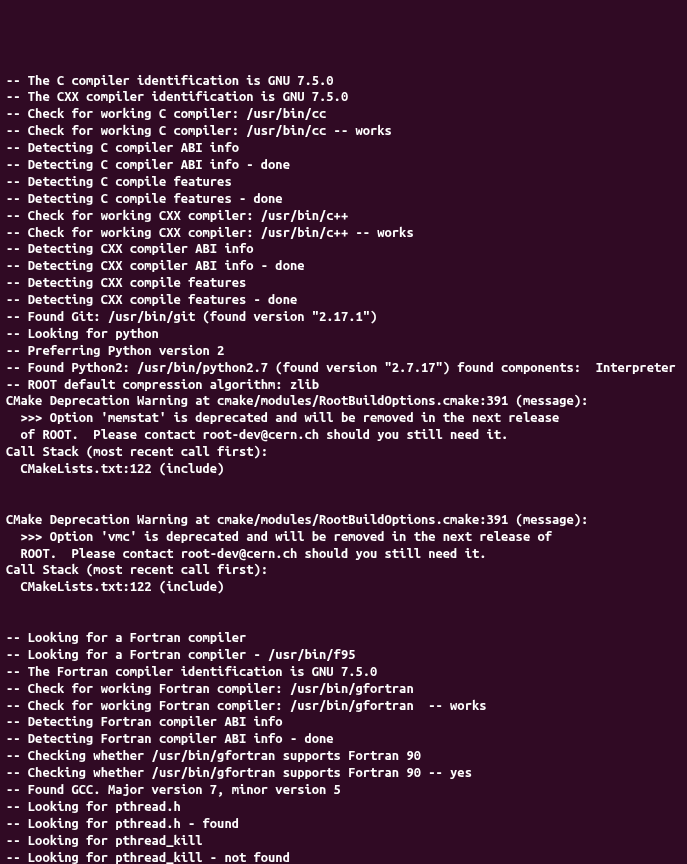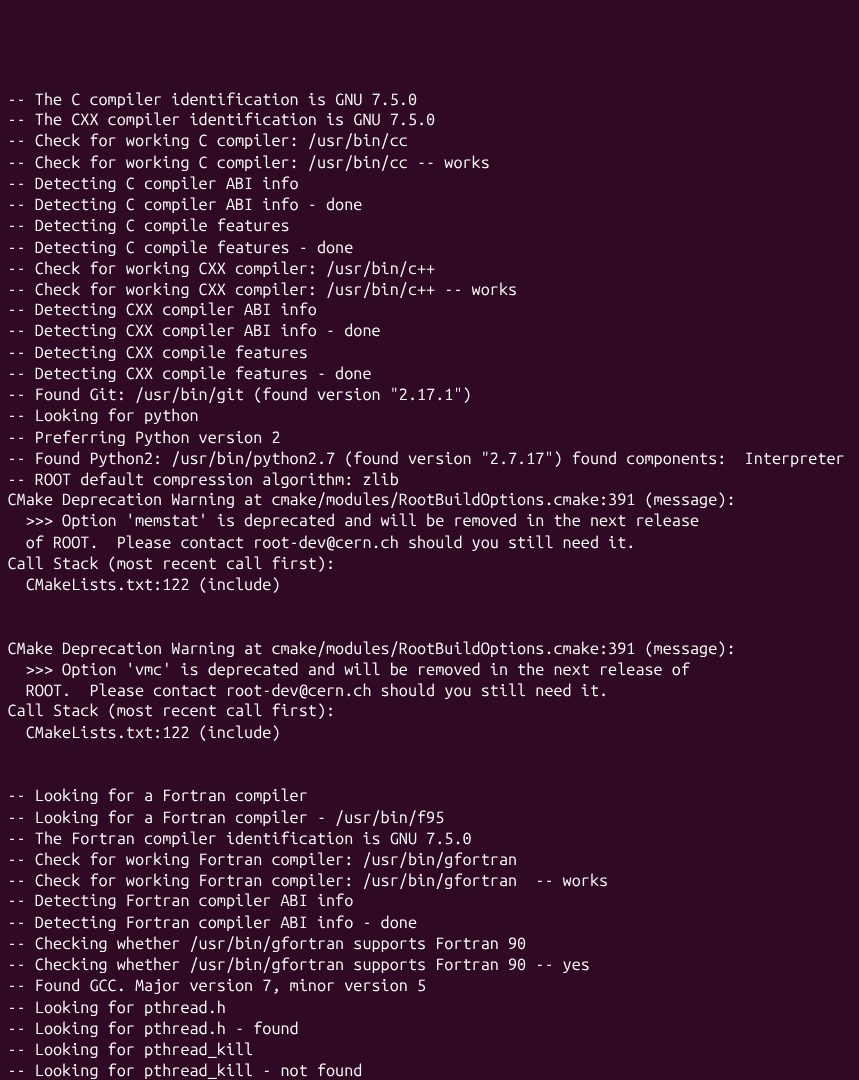--- a/index.html
+++ b/index.html
@@ -8,21 +8,21 @@
       color: #ffffff;
       font-family: "Ubuntu Mono", "DejaVu Sans Mono", Consolas, monospace;
       font-size: 13px;
       line-height: 1.3;
       padding: 4px 6px;
       width: 687px;
       min-height: 864px;
       white-space: pre;
       overflow: hidden;
     }
-    .terminal-line { display: block; }
+    .terminal-line { display: block; font-weight: bold; }
   </style>
 </head>
 <body>
 
 
 
 <div id="terminal-container"><span class="terminal-line">-- The C compiler identification is GNU 7.5.0</span><span class="terminal-line">-- The CXX compiler identification is GNU 7.5.0</span><span class="terminal-line">-- Check for working C compiler: /usr/bin/cc</span><span class="terminal-line">-- Check for working C compiler: /usr/bin/cc -- works</span><span class="terminal-line">-- Detecting C compiler ABI info</span><span class="terminal-line">-- Detecting C compiler ABI info - done</span><span class="terminal-line">-- Detecting C compile features</span><span class="terminal-line">-- Detecting C compile features - done</span><span class="terminal-line">-- Check for working CXX compiler: /usr/bin/c++</span><span class="terminal-line">-- Check for working CXX compiler: /usr/bin/c++ -- works</span><span class="terminal-line">-- Detecting CXX compiler ABI info</span><span class="terminal-line">-- Detecting CXX compiler ABI info - done</span><span class="terminal-line">-- Detecting CXX compile features</span><span class="terminal-line">-- Detecting CXX compile features - done</span><span class="terminal-line">-- Found Git: /usr/bin/git (found version "2.17.1")</span><span class="terminal-line">-- Looking for python</span><span class="terminal-line">-- Preferring Python version 2</span><span class="terminal-line">-- Found Python2: /usr/bin/python2.7 (found version "2.7.17") found components:  Interpreter</span><span class="terminal-line">-- ROOT default compression algorithm: zlib</span><span class="terminal-line">CMake Deprecation Warning at cmake/modules/RootBuildOptions.cmake:391 (message):</span><span class="terminal-line">  &gt;&gt;&gt; Option 'memstat' is deprecated and will be removed in the next release</span><span class="terminal-line">  of ROOT.  Please contact root-dev@cern.ch should you still need it.</span><span class="terminal-line">Call Stack (most recent call first):</span><span class="terminal-line">  CMakeLists.txt:122 (include)</span><span class="terminal-line">&nbsp;</span><span class="terminal-line">&nbsp;</span><span class="terminal-line">CMake Deprecation Warning at cmake/modules/RootBuildOptions.cmake:391 (message):</span><span class="terminal-line">  &gt;&gt;&gt; Option 'vmc' is deprecated and will be removed in the next release of</span><span class="terminal-line">  ROOT.  Please contact root-dev@cern.ch should you still need it.</span><span class="terminal-line">Call Stack (most recent call first):</span><span class="terminal-line">  CMakeLists.txt:122 (include)</span><span class="terminal-line">&nbsp;</span><span class="terminal-line">&nbsp;</span><span class="terminal-line">-- Looking for a Fortran compiler</span><span class="terminal-line">-- Looking for a Fortran compiler - /usr/bin/f95</span><span class="terminal-line">-- The Fortran compiler identification is GNU 7.5.0</span><span class="terminal-line">-- Check for working Fortran compiler: /usr/bin/gfortran</span><span class="terminal-line">-- Check for working Fortran compiler: /usr/bin/gfortran  -- works</span><span class="terminal-line">-- Detecting Fortran compiler ABI info</span><span class="terminal-line">-- Detecting Fortran compiler ABI info - done</span><span class="terminal-line">-- Checking whether /usr/bin/gfortran supports Fortran 90</span><span class="terminal-line">-- Checking whether /usr/bin/gfortran supports Fortran 90 -- yes</span><span class="terminal-line">-- Found GCC. Major version 7, minor version 5</span><span class="terminal-line">-- Looking for pthread.h</span><span class="terminal-line">-- Looking for pthread.h - found</span><span class="terminal-line">-- Looking for pthread_kill</span><span class="terminal-line">-- Looking for pthread_kill - not found</span></div>
 
 
 

